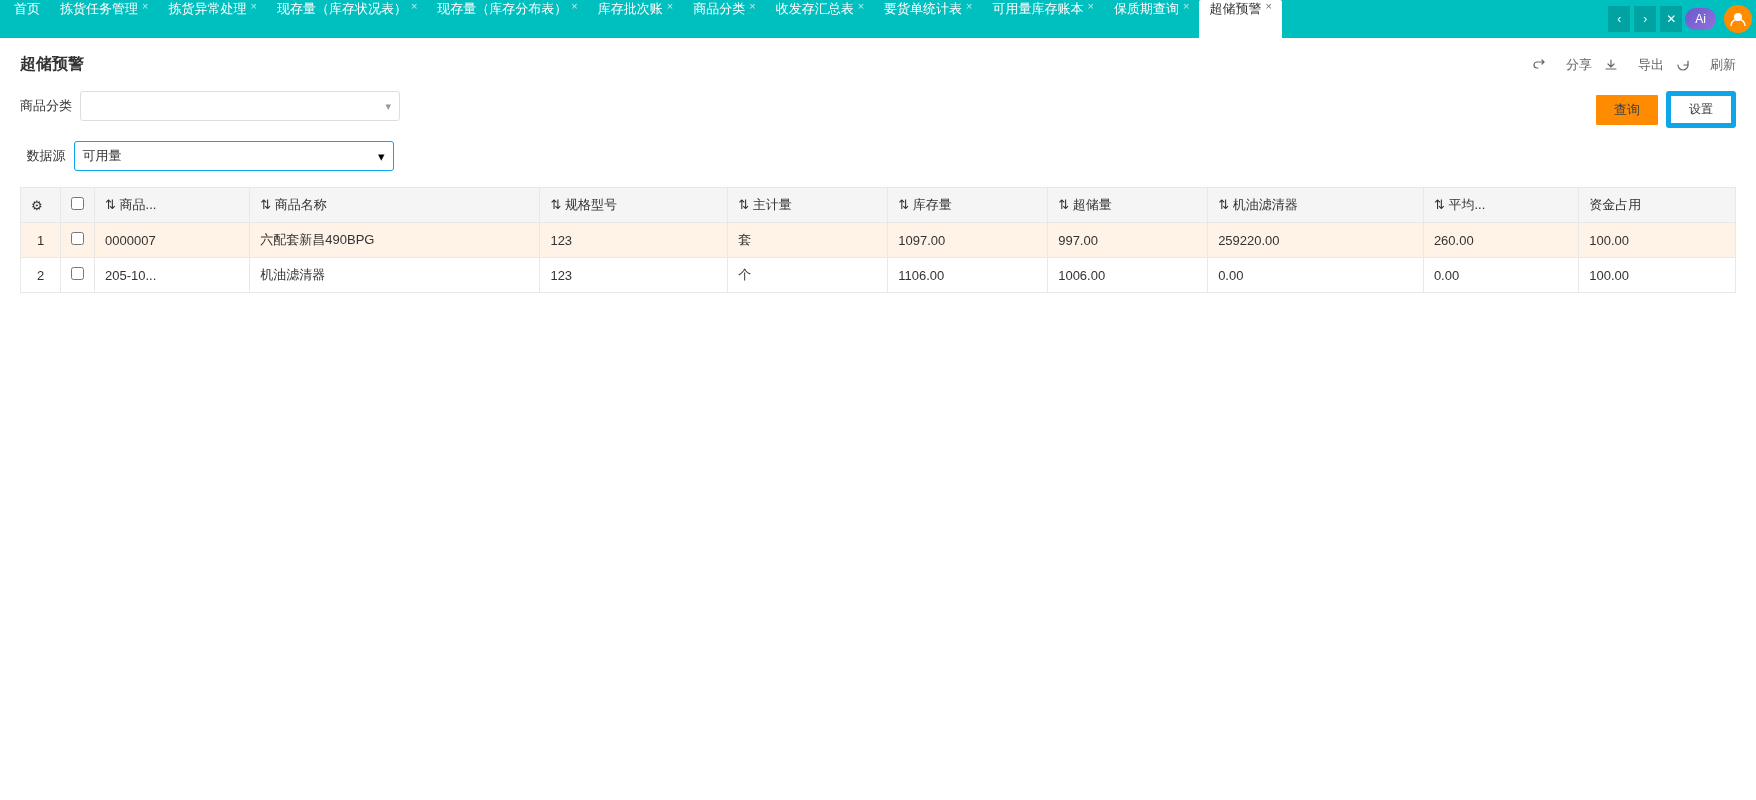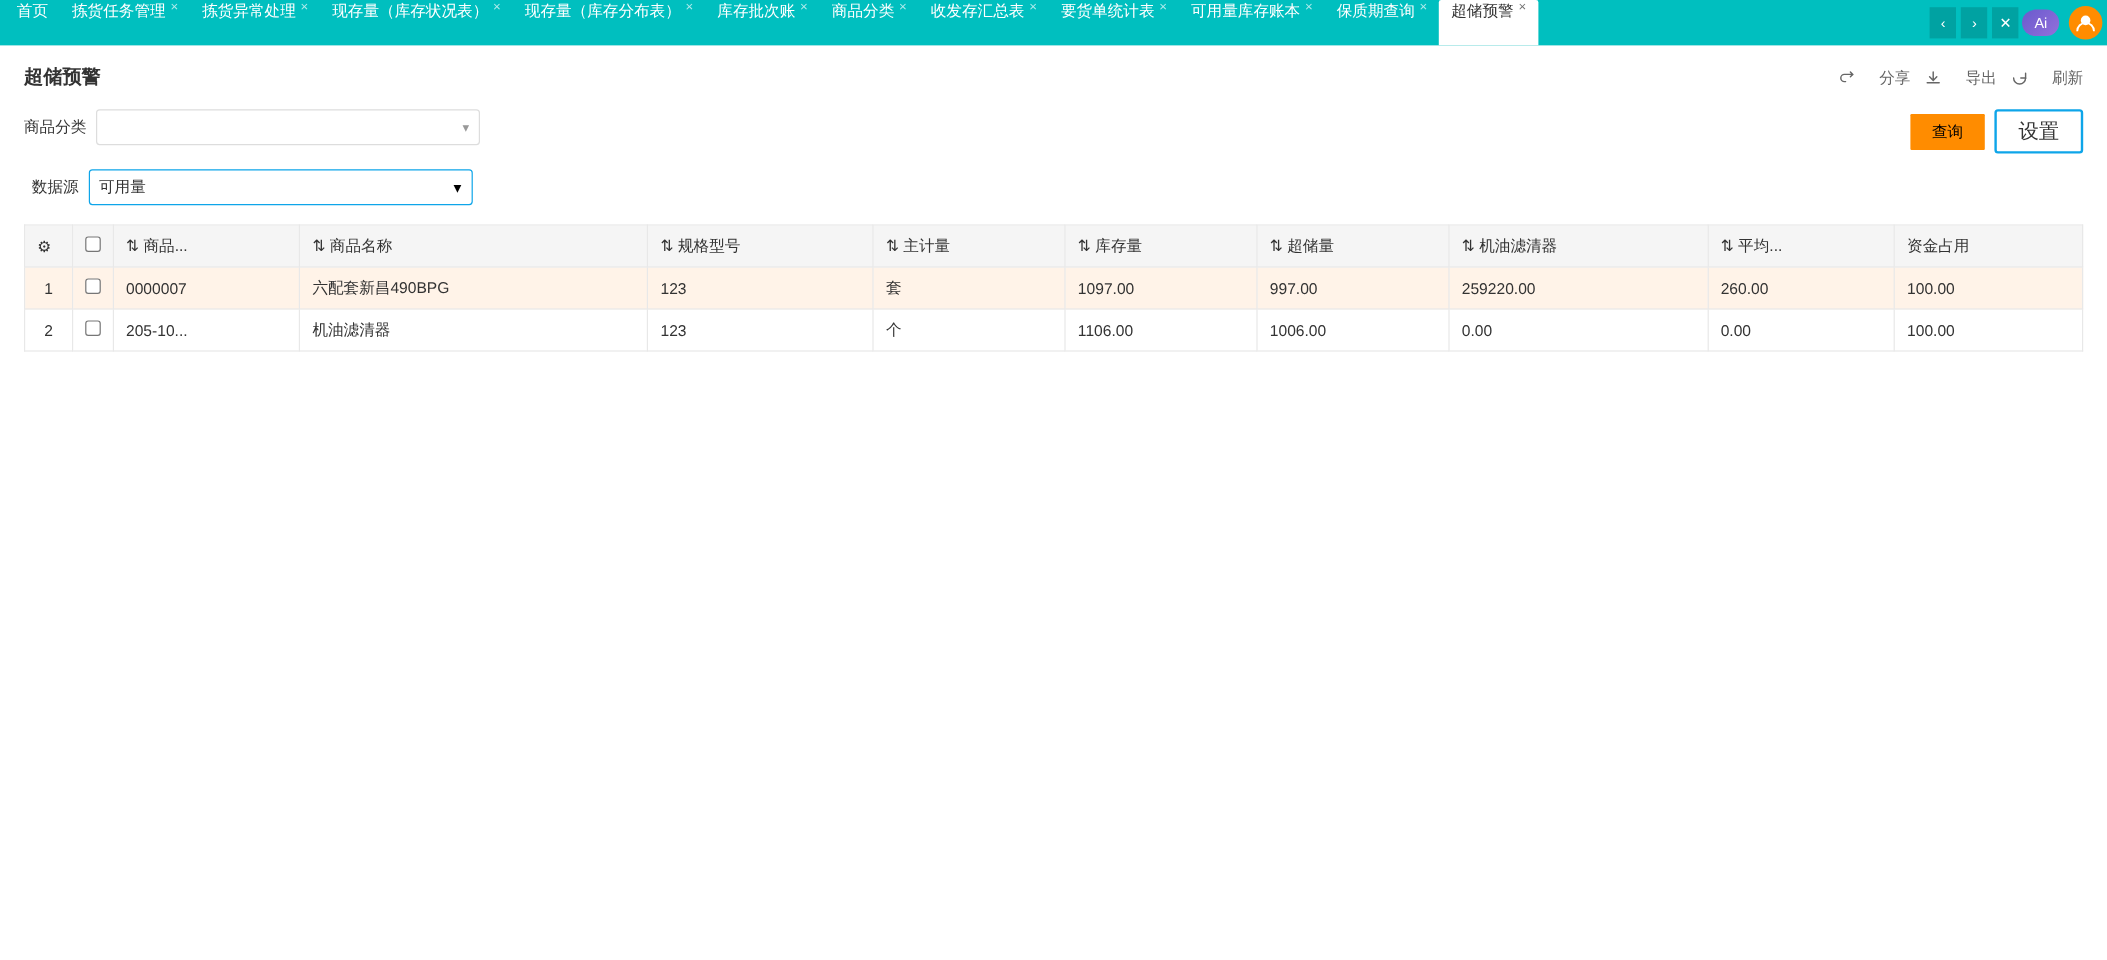--- a/index.html
+++ b/index.html
@@ -128,35 +128,35 @@
       display: flex;
       align-items: center;
       justify-content: space-between;
       cursor: pointer;
       background: #fff;
     }
 
     
     .btn-primary {
       background: #ff8c00;
-      color: #000000;
+      color: #404040;
       border: none;
       padding: 6px 18px;
       border-radius: 1px;
       cursor: pointer;
       font-size: 13px;
     }
     .btn-default {
       background: #fff;
       color: #333;
-      border: 2px solid #0ea5e9;
+      border: 5px solid #0ea5e9;
       padding: 5px 18px;
       border-radius: 3px;
       cursor: pointer;
-      font-size: 17px;
+      font-size: 12px;
     }
 
     
     .data-table {
       width: 100%;
       border-collapse: collapse;
       font-size: 13px;
     }
     .data-table th {
       background: #f5f5f5;

